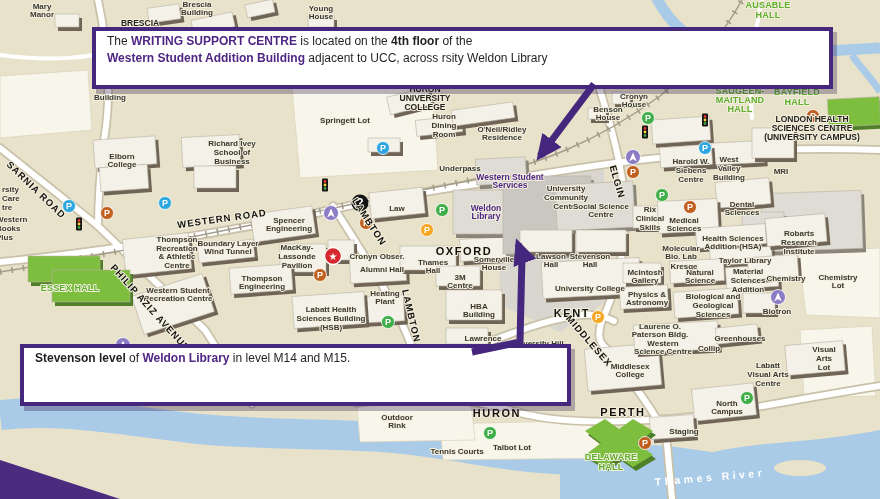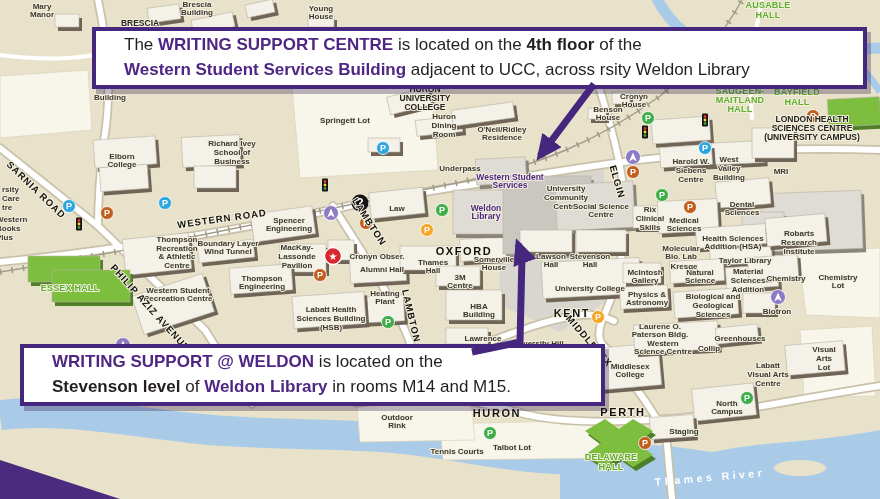--- a/index.html
+++ b/index.html
@@ -12,22 +12,22 @@
        paint-order:stroke;stroke:#F2EFDF;stroke-width:2px;stroke-linejoin:round;}
   .lbl.bldgb{font-size:8.5px;font-weight:700;fill:#26231E;}
   .lbl.green{font-size:9px;font-weight:700;fill:#5FAE2C;letter-spacing:.2px;}
   .lbl.purple{font-size:8.5px;font-weight:700;fill:#4F2683;}
   .lbl.road{font-size:9.5px;font-weight:700;fill:#14110D;letter-spacing:1px;}
   .lbl.roadlg{font-size:11px;font-weight:700;fill:#14110D;letter-spacing:1.6px;}
   .lbl.river{font-size:10.5px;font-weight:700;fill:#FFFFFF;letter-spacing:3.5px;stroke:none;}
   .lbl.anchor-s{text-anchor:start;}
   
   .callout{position:absolute;background:#FFFFFF;border:4px solid #46277E;
-           box-shadow:4px 5px 0 rgba(40,20,70,.30);padding:2px 28px;
-           font-size:17px;line-height:1.45;color:#231F20;white-space:nowrap;z-index:5;}
+           box-shadow:4px 5px 0 rgba(40,20,70,.30);padding:2px 11px;
+           font-size:12px;line-height:1.45;color:#231F20;white-space:nowrap;z-index:5;}
   .callout-line{white-space:nowrap;}
   .seg-n{font-weight:400;}
   .seg-b{font-weight:700;}
   .seg-pb{font-weight:700;color:#4F2683;}
   #callout-top{left:92px;top:27px;width:711px;height:50px;}
   #callout-bottom{left:20px;top:344px;width:521px;height:50px;}
   #arrow-svg{position:absolute;left:0;top:0;z-index:6;pointer-events:none;}
 </style>
 </head>
 <body>
@@ -573,25 +573,24 @@
         <text class="lbl roadlg" transform="translate(572 314)"><tspan x="0" dy="3">KENT</tspan></text>
         <text class="lbl road" transform="translate(589 341) rotate(49)"><tspan x="0" dy="3">MIDDLESEX</tspan></text>
         <text class="lbl roadlg" transform="translate(497 414)"><tspan x="0" dy="3">HURON</tspan></text>
         <text class="lbl roadlg" transform="translate(623 413)"><tspan x="0" dy="3">PERTH</tspan></text>
         <text class="lbl river" transform="translate(710 478) rotate(-5)"><tspan x="0" dy="3">Thames River</tspan></text>
       </g>
   </svg>
 
   <div class="callout" id="callout-top">
       <div class="callout-line"><span class="seg-n">The </span><span class="seg-pb">WRITING SUPPORT CENTRE</span><span class="seg-n"> is located on the </span><span class="seg-b">4th floor</span><span class="seg-n"> of the</span></div>
-      <div class="callout-line"><span class="seg-pb">Western Student Services Building</span><span class="seg-n"> adjacent to UCC, across rsity Weldon Library</span></div>
+      <div class="callout-line"><span class="seg-pb">Western Student Addition Building</span><span class="seg-n"> adjacent to UCC, across rsity Weldon Library</span></div>
     </div>
   <div class="callout" id="callout-bottom">
-      <div class="callout-line"><span class="seg-pb">WRITING SUPPORT @ WELDON</span><span class="seg-n"> is located on the</span></div>
-      <div class="callout-line"><span class="seg-b">Stevenson level</span><span class="seg-n"> of </span><span class="seg-pb">Weldon Library</span><span class="seg-n"> in rooms M14 and M15.</span></div>
+      <div class="callout-line"><span class="seg-b">Stevenson level</span><span class="seg-n"> of </span><span class="seg-pb">Weldon Library</span><span class="seg-n"> in level M14 and M15.</span></div>
     </div>
 
   <svg id="arrow-svg" width="880" height="499" viewBox="0 0 880 499">
     <defs>
       <marker id="ah" markerUnits="userSpaceOnUse" markerWidth="26" markerHeight="24" refX="20" refY="12" orient="auto">
         <path d="M0,0 L26,12 L0,24 Z" fill="#46277E"></path>
       </marker>
     </defs>
     <path d="M594,84 L540,156" fill="none" stroke="#46277E" stroke-width="7" marker-end="url(#ah)"></path>
     <path d="M472,352 L520,342 L522,255 L518,244" fill="none" stroke="#46277E" stroke-width="7" marker-end="url(#ah)"></path>

